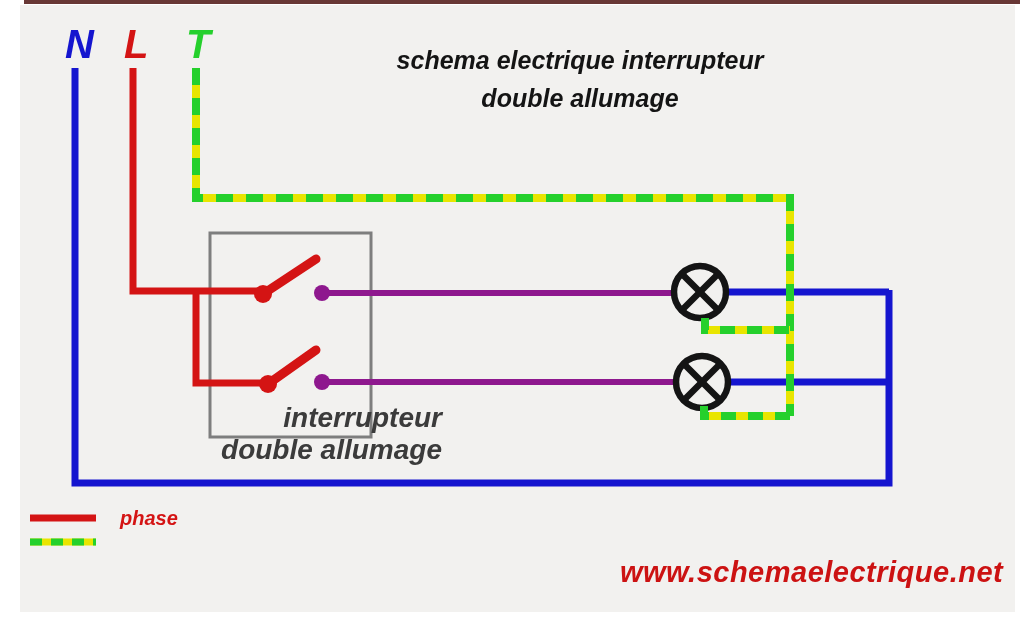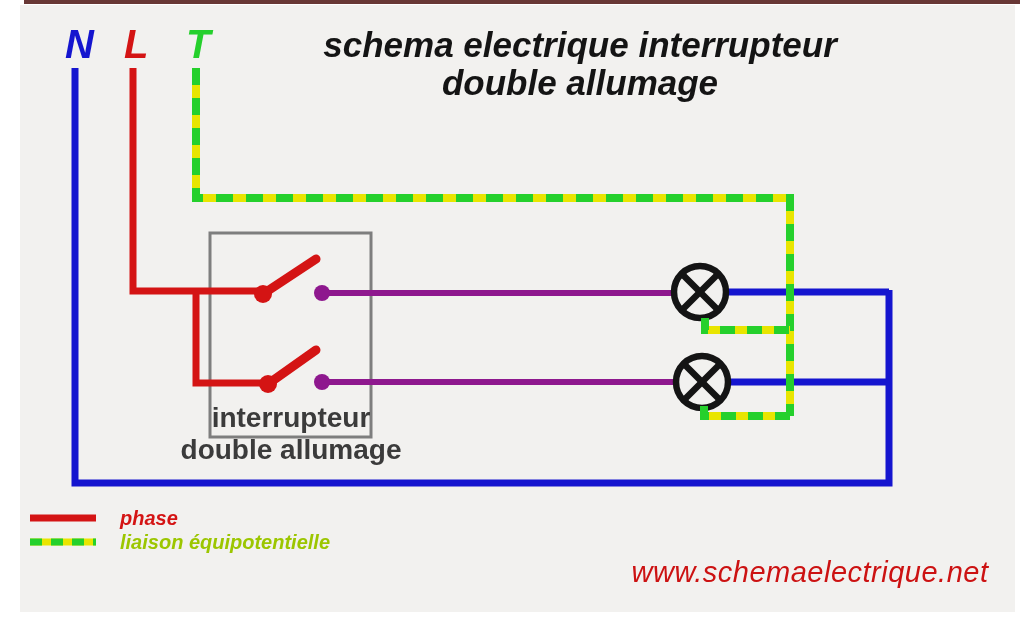--- a/index.html
+++ b/index.html
@@ -4,38 +4,38 @@
 <style>
   html,body{margin:0;padding:0;}
   .canvas{
     position:relative;width:1020px;height:620px;background:#ffffff;
     font-family:"Liberation Sans",sans-serif;overflow:hidden;
   }
   .bg-area{position:absolute;left:20px;top:5px;width:995px;height:607px;}
   .top-strip{position:absolute;left:24px;top:0;width:996px;height:4px;opacity:.85;}
   .diagram-svg{position:absolute;left:0;top:0;width:1020px;height:620px;}
   .page-title{
-    position:absolute;left:320px;top:26px;width:520px;text-align:center;
-    font-size:35px;font-weight:bold;font-style:italic;line-height:38px;color:#141414;
+    position:absolute;left:320px;top:41px;width:520px;text-align:center;
+    font-size:25px;font-weight:bold;font-style:italic;line-height:38px;color:#141414;
   }
   .terminal{
     position:absolute;top:22px;font-size:40px;font-weight:bold;font-style:italic;line-height:44px;
   }
   .terminal.n{left:65px;} .terminal.l{left:124px;} .terminal.t{left:186px;}
   .switch-label{
-    position:absolute;left:140px;top:402px;width:302px;text-align:center;
-    font-size:28px;font-weight:bold;line-height:32px;
+    position:absolute;left:140px;top:402px;width:302px;text-align:right;
+    font-size:28px;font-weight:bold;font-style:italic;line-height:32px;
   }
   .legend{position:absolute;left:28px;top:506px;}
   .legend-row{display:flex;align-items:center;height:24px;}
   .legend-swatch{width:70px;height:10px;flex:0 0 70px;}
   .legend-label{margin-left:22px;font-size:20px;font-weight:bold;font-style:italic;white-space:nowrap;}
   .website{
     position:absolute;left:620px;top:556px;width:380px;text-align:center;
-    font-size:29px;font-weight:normal;font-style:italic;letter-spacing:.5px;
+    font-size:29px;font-weight:bold;font-style:italic;letter-spacing:.5px;
   }
 </style>
 </head>
 <body>
 
 <div class="canvas">
 
   <div class="bg-area" style="background: rgb(242, 241, 239);"></div>
   <div class="top-strip" style="background: rgb(77, 20, 18);"></div>
 
@@ -116,20 +116,19 @@
       <span class="legend-label" style="color: rgb(212, 20, 20);">phase</span>
     </div>
 
 
 
     <div class="legend-row">
       <svg class="legend-swatch" viewBox="0 0 70 10">
         <line x1="2" y1="5" x2="68" y2="5" stroke-width="7" stroke="#e9e500"></line>
         <line x1="2" y1="5" x2="68" y2="5" stroke-width="7" stroke-dasharray="12 9" stroke="#25d02c"></line>
       </svg>
-      <span class="legend-label" style="color: rgb(156, 198, 0);">liaison équipotentielle</span>
     </div>
 
   </div>
 
   <div class="website" style="color: rgb(204, 18, 18);">www.schemaelectrique.net</div>
 
 </div>
 
 </body></html>

